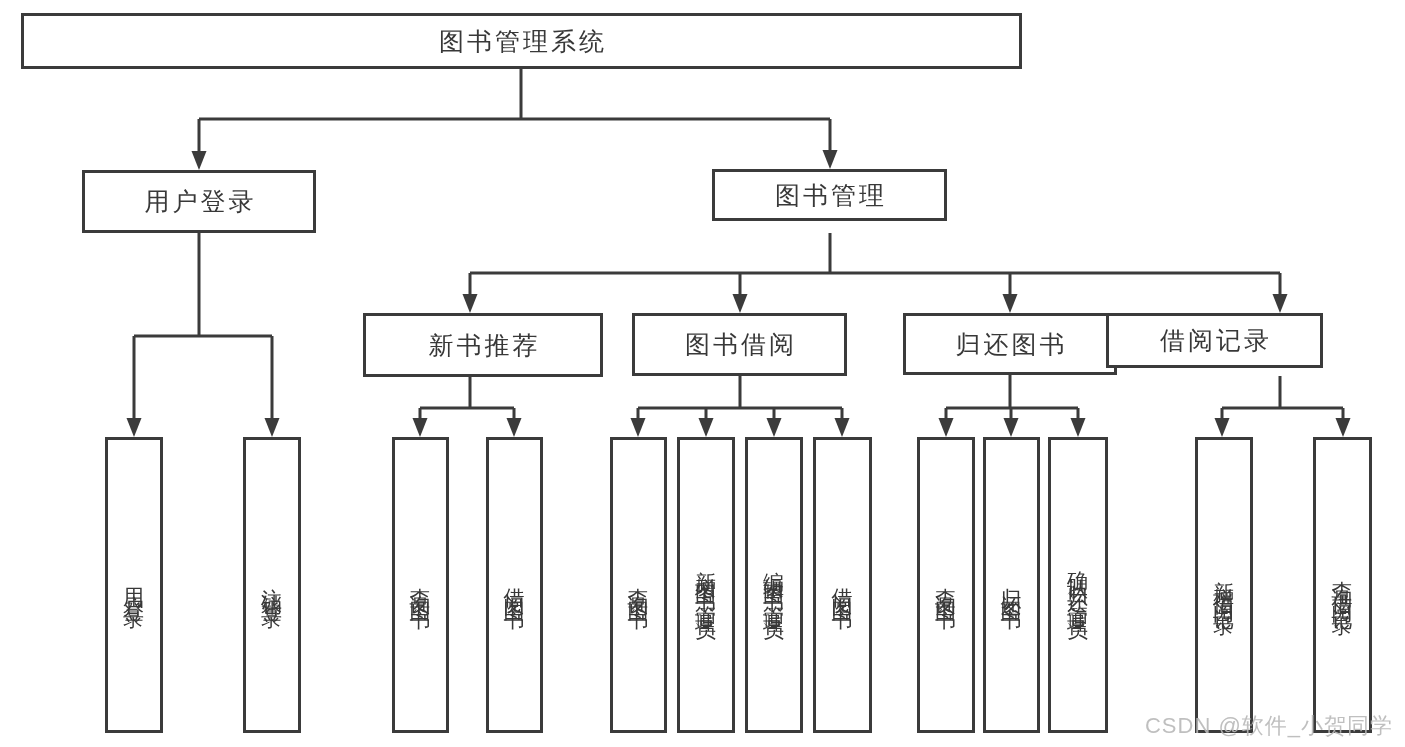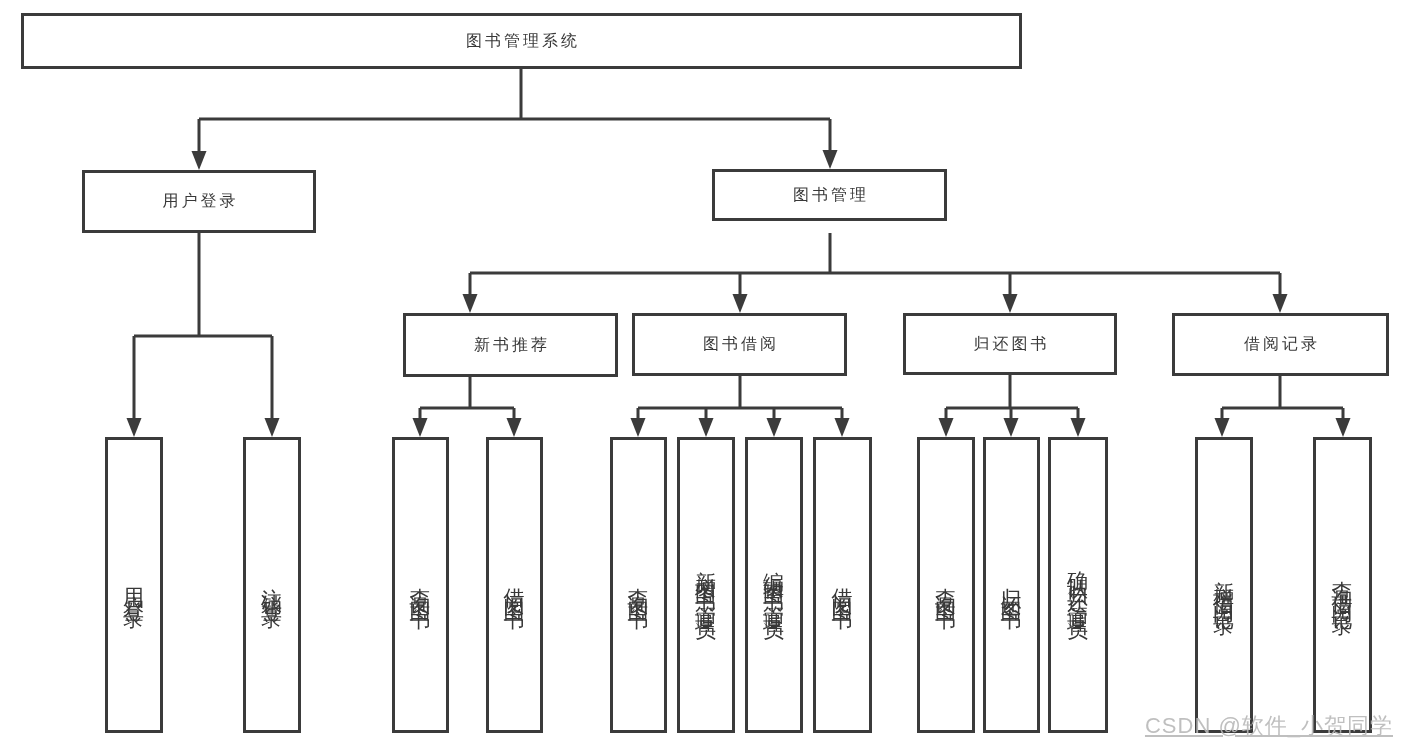--- a/index.html
+++ b/index.html
@@ -15,30 +15,29 @@
     font-family:"Liberation Sans","DejaVu Sans",sans-serif;
     color:var(--text);overflow:hidden;
   }
   .connectors{position:absolute;left:0;top:0;z-index:0;}
   .node{
     position:absolute;box-sizing:border-box;
     border:3px solid var(--line);background:var(--boxbg);
     display:flex;align-items:center;justify-content:center;
     z-index:1;
   }
-  .h-node{font-size:16px;letter-spacing:3px;text-indent:3px;white-space:nowrap;}
+  .h-node{font-size:25px;letter-spacing:3px;text-indent:3px;white-space:nowrap;}
   .v-node{
     writing-mode:vertical-rl;text-orientation:mixed;
     font-size:21px;letter-spacing:7px;line-height:1;
   }
   .watermark{
     position:absolute;right:12px;top:711px;z-index:5;
     font-size:22px;letter-spacing:1px;color:var(--wm);opacity:.9;
     white-space:nowrap;
-    text-decoration:underline;
   }
 </style>
 </head>
 <body>
 
 <div class="canvas">
 
   <svg class="connectors" width="1405" height="747" viewBox="0 0 1405 747">
       <path d="M521 69 L521 119 M199 119 L830 119 M199 119 L199 156 M830 119 L830 155 M199 233 L199 336 M134 336 L272 336 M134 336 L134 423 M272 336 L272 423 M830 233 L830 273 M470 273 L1280 273 M470 273 L470 299 M740 273 L740 299 M1010 273 L1010 299 M1280 273 L1280 299 M470 377 L470 408 M420 408 L514 408 M420 408 L420 423 M514 408 L514 423 M740 376 L740 408 M638 408 L842 408 M638 408 L638 423 M706 408 L706 423 M774 408 L774 423 M842 408 L842 423 M1010 375 L1010 408 M946 408 L1078 408 M946 408 L946 423 M1011 408 L1011 423 M1078 408 L1078 423 M1280 376 L1280 408 M1222 408 L1343 408 M1222 408 L1222 423 M1343 408 L1343 423 " fill="none" stroke="var(--line)" stroke-width="3"></path>
       <polygon points="191.5,151 206.5,151 199,170" fill="var(--line)"></polygon>
@@ -60,24 +59,24 @@
       <polygon points="1070.5,418 1085.5,418 1078,437" fill="var(--line)"></polygon>
       <polygon points="1214.5,418 1229.5,418 1222,437" fill="var(--line)"></polygon>
       <polygon points="1335.5,418 1350.5,418 1343,437" fill="var(--line)"></polygon>
     </svg>
 
   <div class="node h-node" style="left:21px;top:13px;width:1001px;height:56px;">图书管理系统</div>
 
   <div class="node h-node" style="left:82px;top:170px;width:234px;height:63px;">用户登录</div>
   <div class="node h-node" style="left:712px;top:169px;width:235px;height:52px;">图书管理</div>
 
-  <div class="node h-node" style="left:363px;top:313px;width:215px;height:64px;margin-left:40px;">新书推荐</div>
+  <div class="node h-node" style="left:363px;top:313px;width:240px;height:64px;">新书推荐</div>
   <div class="node h-node" style="left:632px;top:313px;width:215px;height:63px;">图书借阅</div>
   <div class="node h-node" style="left:903px;top:313px;width:214px;height:62px;">归还图书</div>
-  <div class="node h-node" style="left:1172px;top:313px;width:217px;height:63px;">借阅记录</div>
+  <div class="node h-node" style="left:1106px;top:313px;width:217px;height:55px;">借阅记录</div>
 
   <div class="node v-node" style="left:105px;top:437px;width:58px;height:296px;">用户登录</div>
   <div class="node v-node" style="left:243px;top:437px;width:58px;height:296px;">注销登录</div>
 
   <div class="node v-node" style="left:392px;top:437px;width:57px;height:296px;">查询图书</div>
   <div class="node v-node" style="left:486px;top:437px;width:57px;height:296px;">借阅图书</div>
 
   <div class="node v-node" style="left:610px;top:437px;width:57px;height:296px;">查询图书</div>
   <div class="node v-node" style="left:677px;top:437px;width:58px;height:296px;">新增图书（管理员）</div>
   <div class="node v-node" style="left:745px;top:437px;width:58px;height:296px;">编辑图书（管理员）</div>

